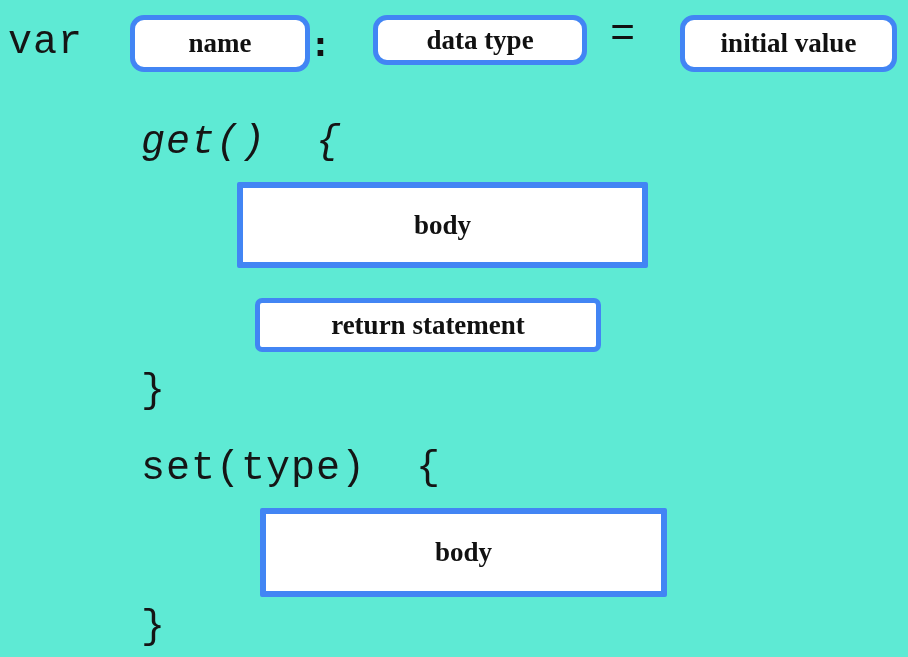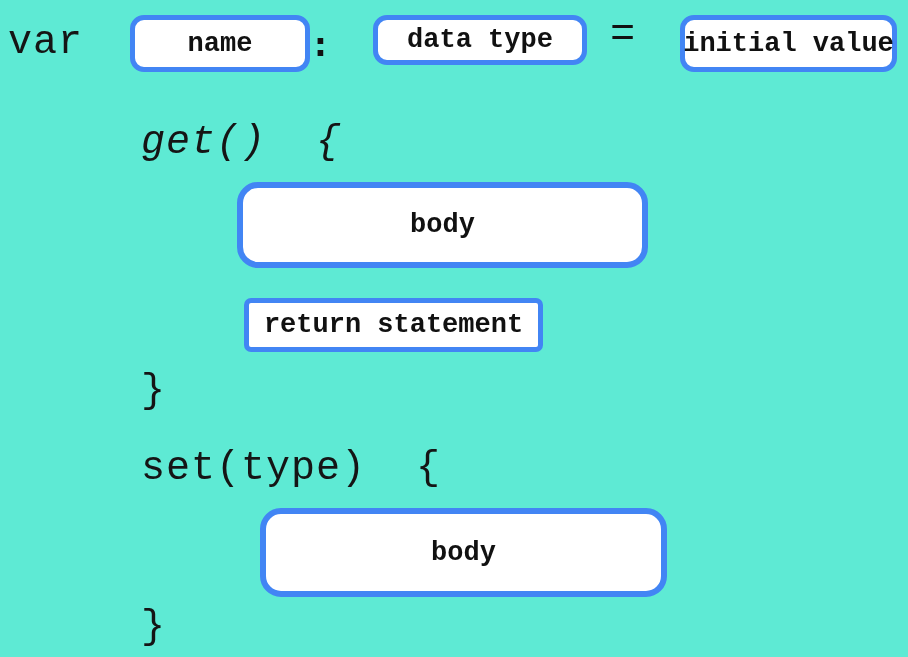--- a/index.html
+++ b/index.html
@@ -25,28 +25,28 @@
     white-space: pre;
   }
   .slot {
     position: absolute;
     box-sizing: border-box;
     border: 5px solid #4285F4;
     background: #ffffff;
     display: flex;
     align-items: center;
     justify-content: center;
-    font-family: Liberation Mono, monospace;
+    font-family: Liberation Serif, serif;
     font-weight: 700;
     font-size: 27px;
     color: #111111;
     white-space: nowrap;
   }
   .slot.pill { border-radius: 14px; }
-  .slot.big  { border-width: 6px; border-radius: 21px; }
+  .slot.big  { border-width: 6px; border-radius: 2px; }
   .slot.flat { border-radius: 7px; }
 
   .punct {
     position: absolute;
     color: #111111;
   }
   #colon {
     font-family: "DejaVu Sans", sans-serif;
     font-weight: 700;
     font-size: 32px;
@@ -80,21 +80,21 @@
   <div class="slot pill" style="left:680px; top:15px; width:217px; height:57px;">
     <span>initial value</span>
   </div>
 
   <div class="code" style="left:141px; top:123px;font-style:italic;">get()  {</div>
 
   <div class="slot big" style="left:237px; top:182px; width:411px; height:86px;">
     <span>body</span>
   </div>
 
-  <div class="slot flat" style="left:244px; top:298px; width:299px; height:54px;">
+  <div class="slot flat" style="left:255px; top:298px; width:346px; height:54px;">
     <span>return statement</span>
   </div>
 
   <div class="code" style="left:141px; top:372px;">}</div>
 
   <div class="code" style="left:141px; top:449px;">set(type)  {</div>
 
   <div class="slot big" style="left:260px; top:508px; width:407px; height:89px;">
     <span>body</span>
   </div>

